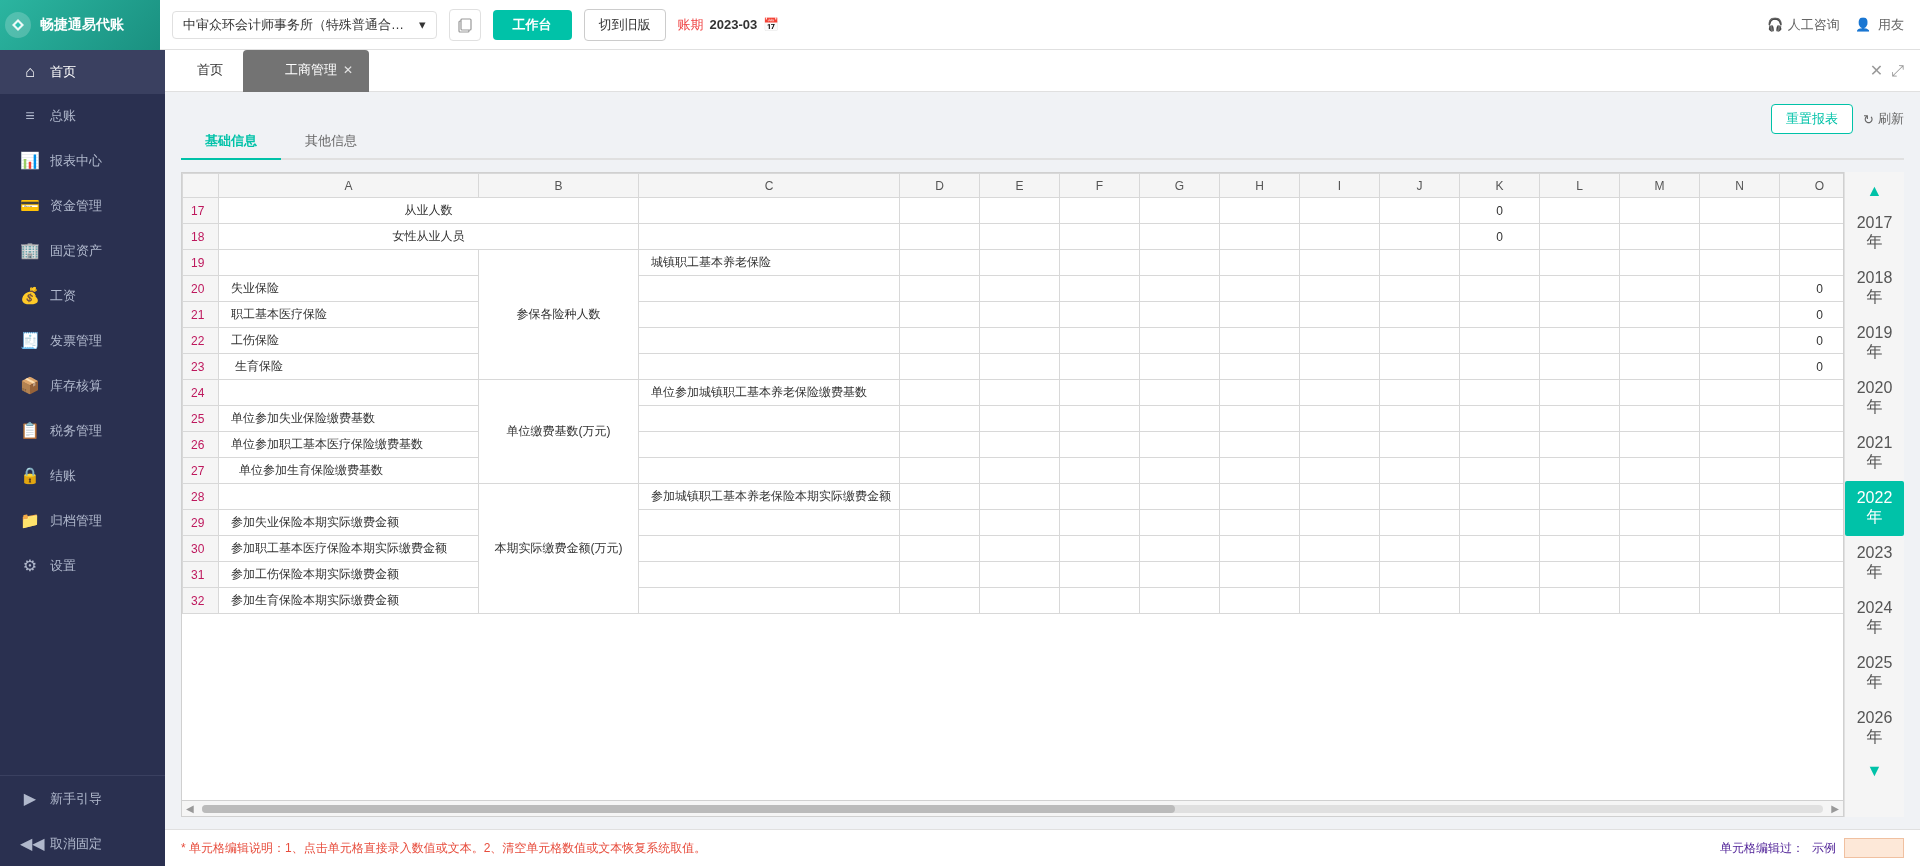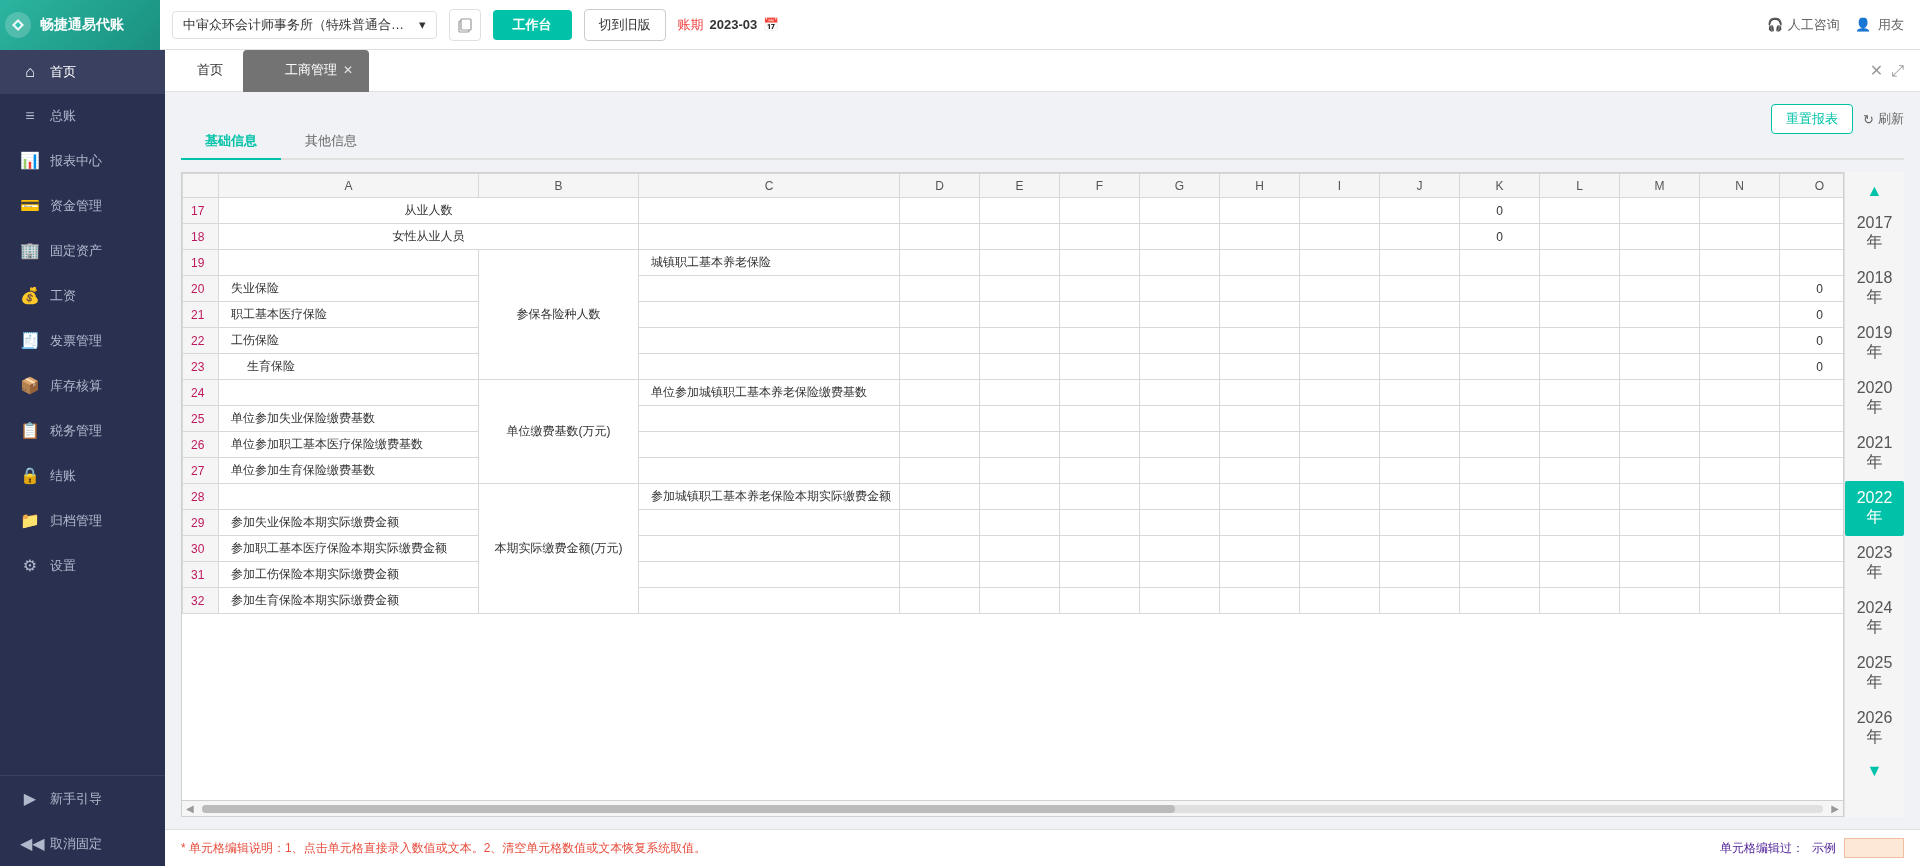--- a/index.html
+++ b/index.html
@@ -440,21 +440,21 @@
                     <td class="cell-data"></td>
                     <td class="cell-k-col"></td>
                     <td class="cell-data"></td>
                     <td class="cell-data"></td>
                     <td class="cell-data"></td>
                     <td class="cell-data"></td>
                     <td class="cell-p-col">0</td>
                   </tr>
                   <tr>
                     <td class="row-num">23</td>
-                    <td class="cell-c" style="padding-left: 28px;">生育保险</td>
+                    <td class="cell-c" style="padding-left: 16px;">生育保险</td>
                     <td class="cell-data"></td>
                     <td class="cell-data"></td>
                     <td class="cell-data"></td>
                     <td class="cell-data"></td>
                     <td class="cell-data"></td>
                     <td class="cell-data"></td>
                     <td class="cell-data"></td>
                     <td class="cell-k-col"></td>
                     <td class="cell-data"></td>
                     <td class="cell-data"></td>
@@ -509,21 +509,21 @@
                     <td class="cell-data"></td>
                     <td class="cell-k-col"></td>
                     <td class="cell-data"></td>
                     <td class="cell-data"></td>
                     <td class="cell-data"></td>
                     <td class="cell-data"></td>
                     <td class="cell-p-col"></td>
                   </tr>
                   <tr>
                     <td class="row-num">27</td>
-                    <td class="cell-c" style="padding-left: 12px;">单位参加生育保险缴费基数</td>
+                    <td class="cell-c" style="padding-left: 20px;">单位参加生育保险缴费基数</td>
                     <td class="cell-data"></td>
                     <td class="cell-data"></td>
                     <td class="cell-data"></td>
                     <td class="cell-data"></td>
                     <td class="cell-data"></td>
                     <td class="cell-data"></td>
                     <td class="cell-data"></td>
                     <td class="cell-k-col"></td>
                     <td class="cell-data"></td>
                     <td class="cell-data"></td>

